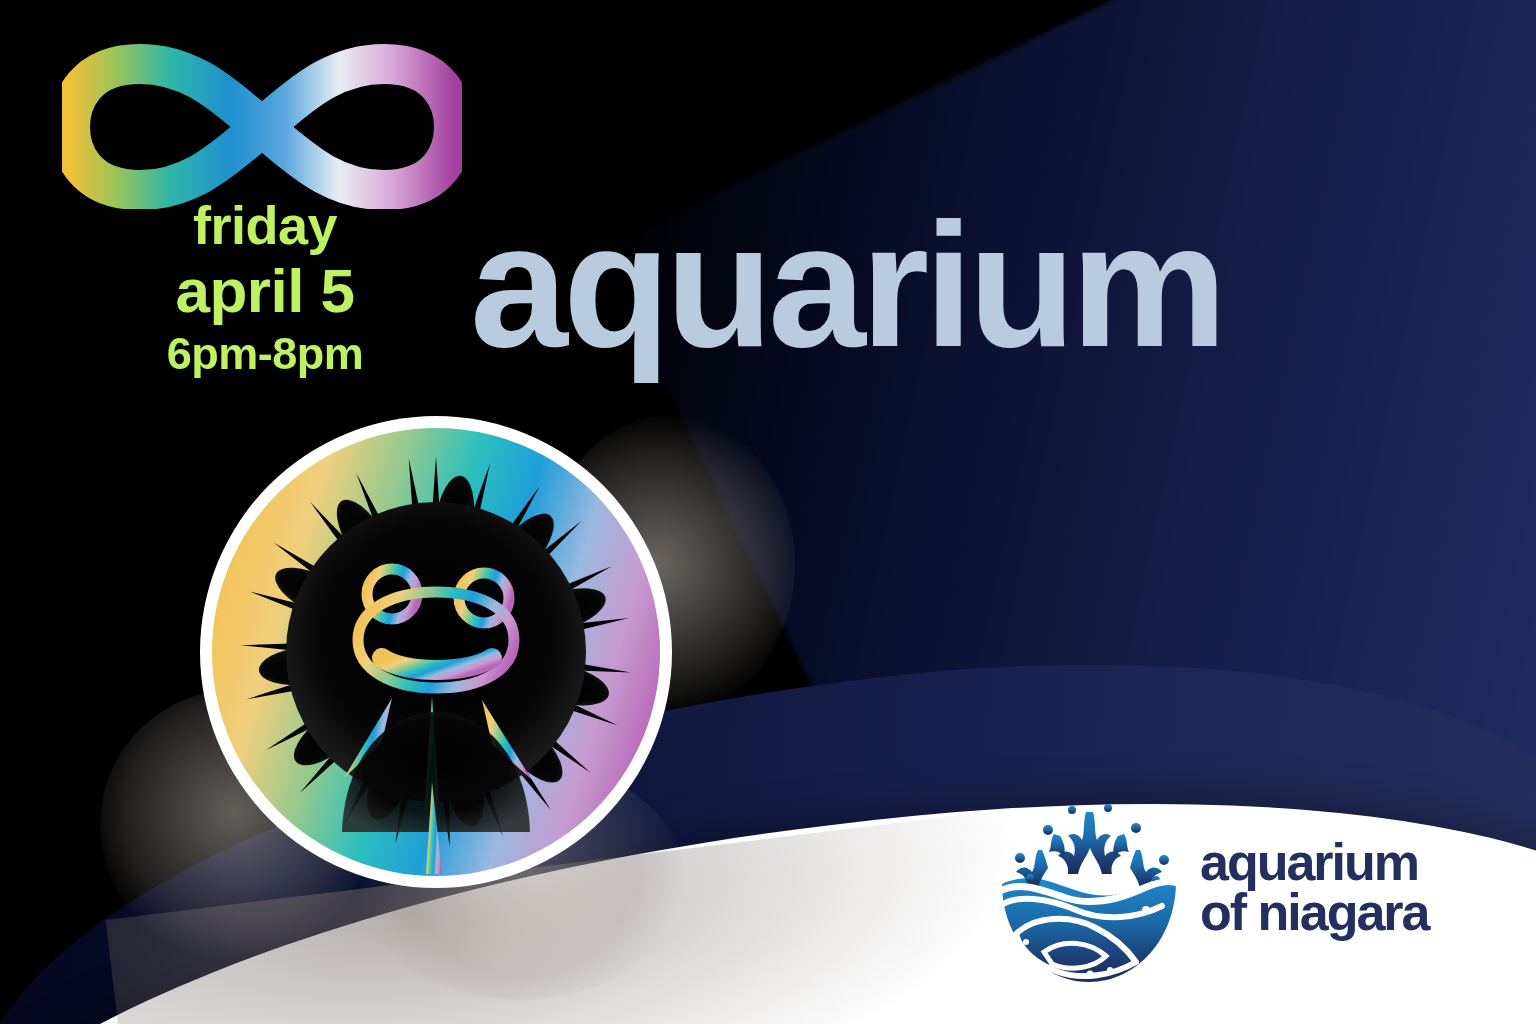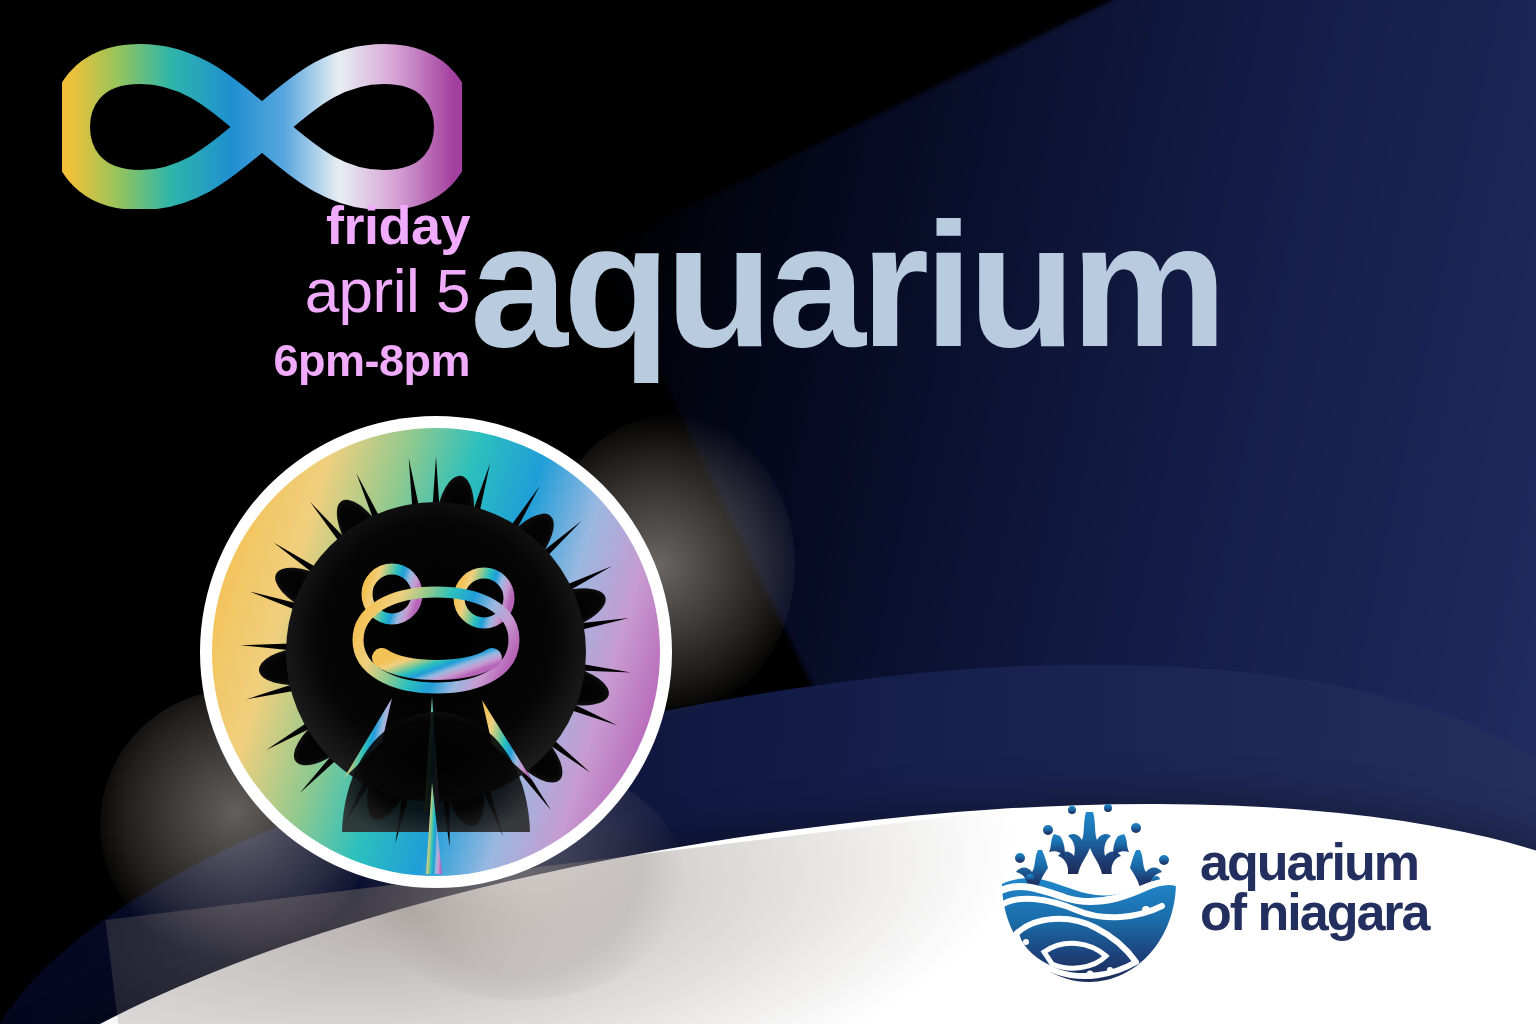--- a/index.html
+++ b/index.html
@@ -46,25 +46,25 @@
     transform:rotate(-7deg);
     pointer-events:none;
   }
 
   
   .infinity{ position:absolute; left:62px; top:44px; width:400px; height:165px; }
 
   
   .datewrap{
     position:absolute; left:60px; top:198px; width:410px;
-    text-align:right; color:#f0abfc; line-height:1.0;
+    text-align:center; color:#bef264; line-height:1.0;
   }
   .d-friday{ font-size:54px; font-weight:700; letter-spacing:-.5px; }
-  .d-date  { font-size:62px; font-weight:400; letter-spacing:-.5px; margin-top:8px;}
-  .d-time  { font-size:45px; font-weight:700; letter-spacing:-.5px; margin-top:16px;}
+  .d-date  { font-size:62px; font-weight:700; letter-spacing:-.5px; margin-top:8px;}
+  .d-time  { font-size:45px; font-weight:700; letter-spacing:-.5px; margin-top:9px;}
 
   
   .ausome{
     position:absolute; left:470px; top:30px;
     font-size:168px; font-weight:800; letter-spacing:-2px; line-height:.95;
     white-space:nowrap;
   }
   .ausome span{ display:inline-block; }
   .aquarium-word{
     position:absolute; left:470px; top:202px;

